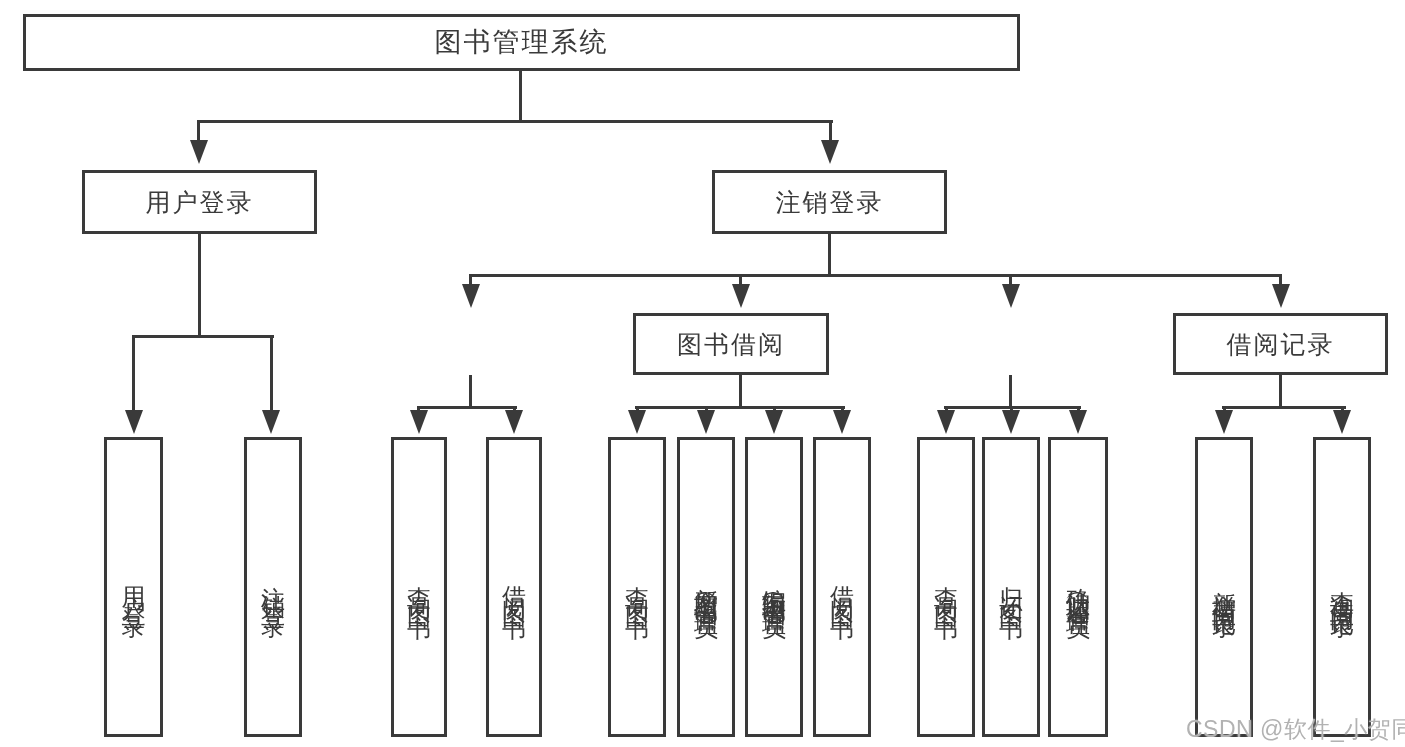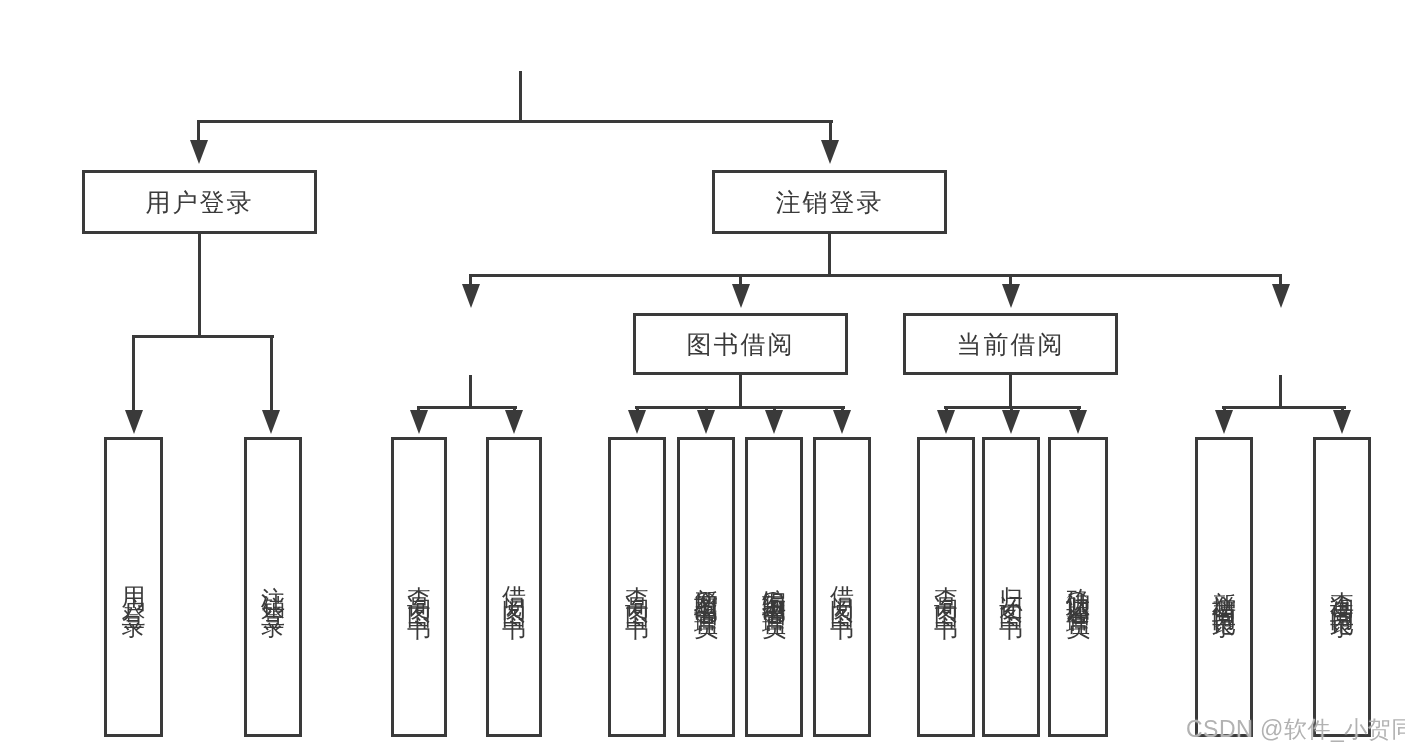--- a/index.html
+++ b/index.html
@@ -66,20 +66,23 @@
     white-space:nowrap;
     z-index:5;
     letter-spacing:0.5px;
   }
 </style>
 </head>
 <body>
 
 <div class="canvas">
 
+  <div class="box root" style="left:23px;top:14px;width:997px;height:57px">
+    <span class="lbl">图书管理系统</span>
+  </div>
 
   <div class="vline" style="left:519px;top:71px;height:51px"></div>
   <div class="hline" style="left:197px;top:120px;width:636px"></div>
   <div class="vline" style="left:197px;top:120px;height:26px"></div>
   <div class="tri" style="left:190px;top:140px"></div>
   <div class="vline" style="left:829px;top:120px;height:26px"></div>
   <div class="tri" style="left:821px;top:140px"></div>
 
   <div class="box lv2" style="left:82px;top:170px;width:235px;height:64px">
     <span class="lbl">用户登录</span>
@@ -99,25 +102,25 @@
   <div class="hline" style="left:469px;top:274px;width:813px"></div>
   <div class="vline" style="left:469px;top:274px;height:14px"></div>
   <div class="tri" style="left:462px;top:284px"></div>
   <div class="vline" style="left:739px;top:274px;height:14px"></div>
   <div class="tri" style="left:732px;top:284px"></div>
   <div class="vline" style="left:1009px;top:274px;height:14px"></div>
   <div class="tri" style="left:1002px;top:284px"></div>
   <div class="vline" style="left:1279px;top:274px;height:14px"></div>
   <div class="tri" style="left:1272px;top:284px"></div>
 
-  <div class="box lv3" style="left:633px;top:313px;width:215px;height:62px">
+  <div class="box lv3" style="left:633px;top:313px;width:196px;height:62px">
     <span class="lbl">图书借阅</span>
   </div>
-  <div class="box lv3" style="left:903px;top:313px;width:215px;height:62px">
-    <span class="lbl">当前借阅</span>
+  <div class="box lv3" style="left:1173px;top:313px;width:215px;height:62px">
+    <span class="lbl">借阅记录</span>
   </div>
 
   <div class="vline" style="left:469px;top:375px;height:34px"></div>
   <div class="hline" style="left:417px;top:406px;width:100px"></div>
   <div class="vline" style="left:417px;top:406px;height:9px"></div>
   <div class="tri" style="left:410px;top:410px"></div>
   <div class="vline" style="left:513px;top:406px;height:9px"></div>
   <div class="tri" style="left:505px;top:410px"></div>
 
   <div class="vline" style="left:739px;top:375px;height:34px"></div>

